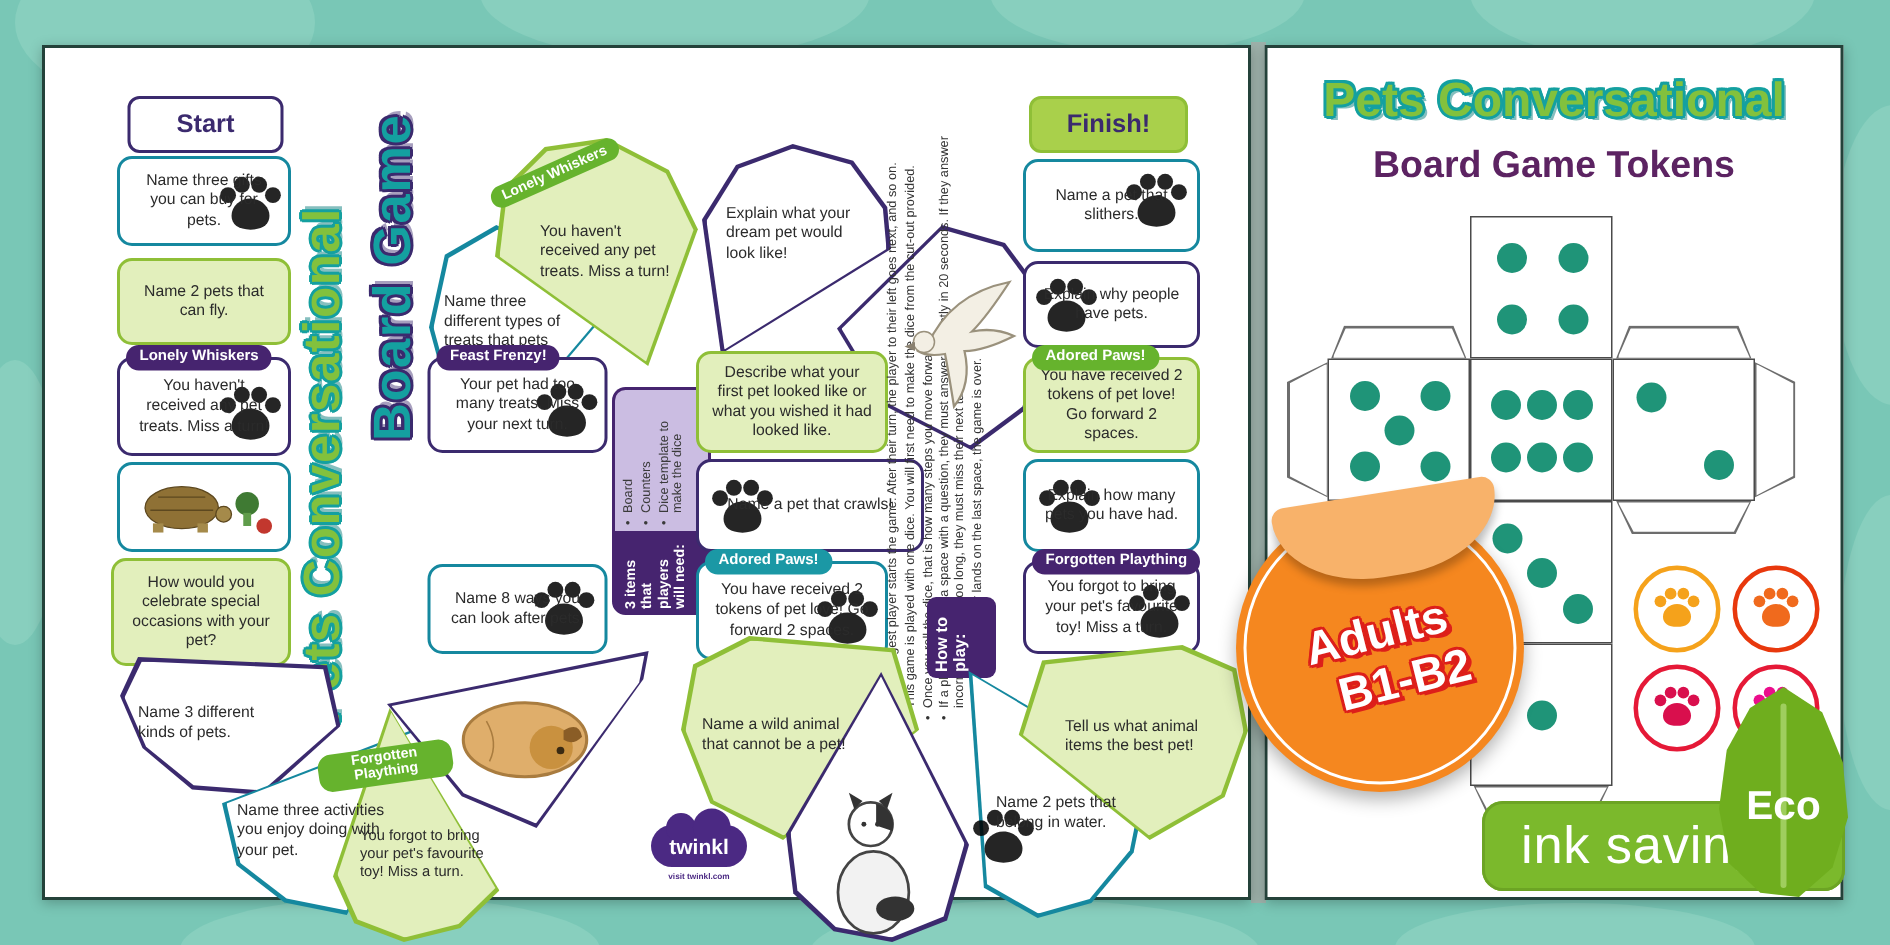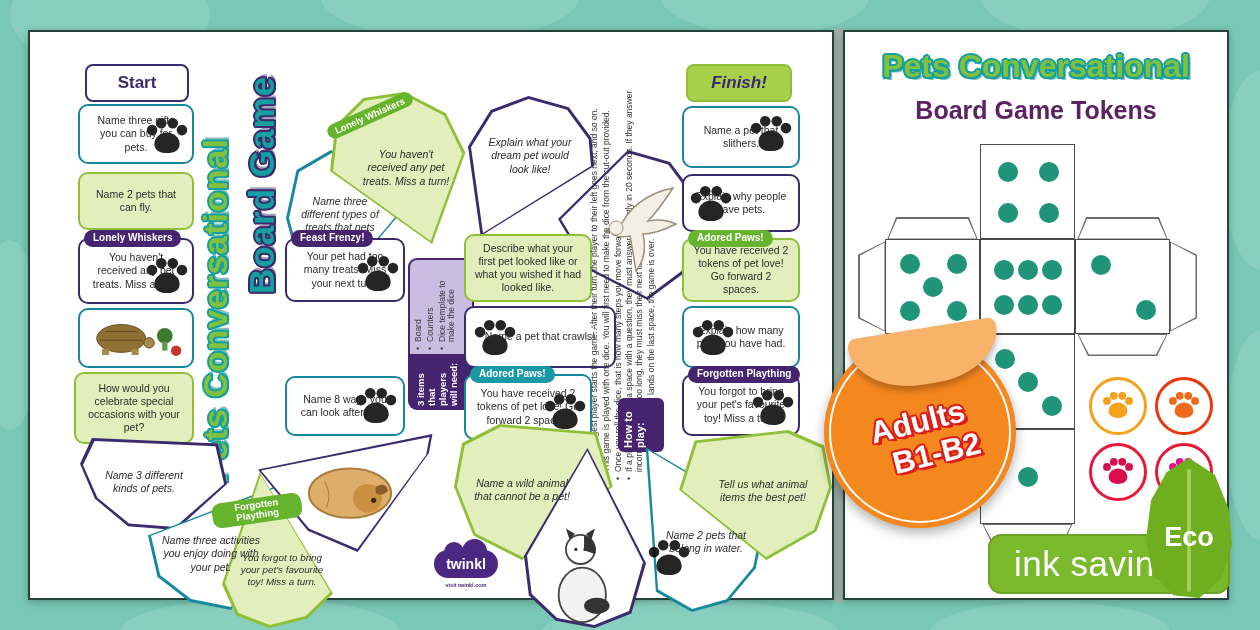--- a/index.html
+++ b/index.html
@@ -12,35 +12,35 @@
   #left-page{left:28px;top:30px;width:806px;height:570px;}
   #right-page{left:843px;top:30px;width:386px;height:570px;}
 
   
   .card{position:absolute;box-sizing:border-box;border-radius:10px;border:2.5px solid #15889f;
     background:#fff;display:flex;align-items:center;justify-content:center;text-align:center;
     font-size:10.5px;line-height:1.25;color:#2b2b2b;padding:6px 8px;}
   .bd-purple{border-color:#3b2a6e;}
   .green-card{background:#e2efbc;border-color:#8fbf37;}
   .start-box{border-color:#3b2a6e;font-weight:bold;font-size:17px;color:#3b2a6e;border-radius:8px;}
-  .finish-box{background:#a9d04b;border-color:#8fbf37;font-weight:bold;font-size:17px;color:#3b2a6e;border-radius:8px;font-style:italic;}
+  .finish-box{background:#a9d04b;border-color:#8fbf37;font-weight:bold;font-size:17px;color:#3b2a6e;border-radius:8px;}
   .badge{position:absolute;top:-10px;left:4px;padding:2px 9px;border-radius:10px;font-size:10px;
     font-weight:bold;color:#fff;white-space:nowrap;z-index:2;}
   .bg-purple{background:#46246f;}
   .bg-teal{background:#1b98a5;}
   .bg-green{background:#66b32d;}
   .wm{position:absolute;width:46px;height:46px;opacity:.85;}
   .card .txt,.wtxt{position:relative;z-index:1;}
 
   
   .wedge{position:absolute;}
   .wshape{position:absolute;inset:0;clip-path:var(--c);}
   .wfill{position:absolute;inset:3px;clip-path:var(--c);}
   .wtxt{position:absolute;inset:0;display:flex;align-items:center;justify-content:center;
-    text-align:center;font-size:10.5px;line-height:1.25;color:#2b2b2b;box-sizing:border-box;font-style:italic;}
+    font-size:10.5px;line-height:1.25;color:#2b2b2b;box-sizing:border-box;}
   .wbadge{position:absolute;padding:2px 8px;border-radius:9px;font-size:9.5px;font-weight:bold;
     color:#fff;z-index:3;text-align:center;}
 
   
   .vert{position:absolute;transform:rotate(-90deg);transform-origin:0 0;white-space:nowrap;
     font-weight:bold;letter-spacing:1px;}
   .t-green{color:#82c13d;text-shadow:-2px 0 #14a0a0,2px 0 #14a0a0,0 -2px #14a0a0,0 2px #14a0a0,
     -1.5px -1.5px #14a0a0,1.5px -1.5px #14a0a0,-1.5px 1.5px #14a0a0,1.5px 1.5px #14a0a0,4px 2px 0 rgba(14,127,128,.5);}
   .t-teal{color:#14a0a0;text-shadow:-2px 0 #3b2a6e,2px 0 #3b2a6e,0 -2px #3b2a6e,0 2px #3b2a6e,
     -1.5px -1.5px #3b2a6e,1.5px -1.5px #3b2a6e,-1.5px 1.5px #3b2a6e,1.5px 1.5px #3b2a6e,4px 2px 0 rgba(59,42,110,.45);}

